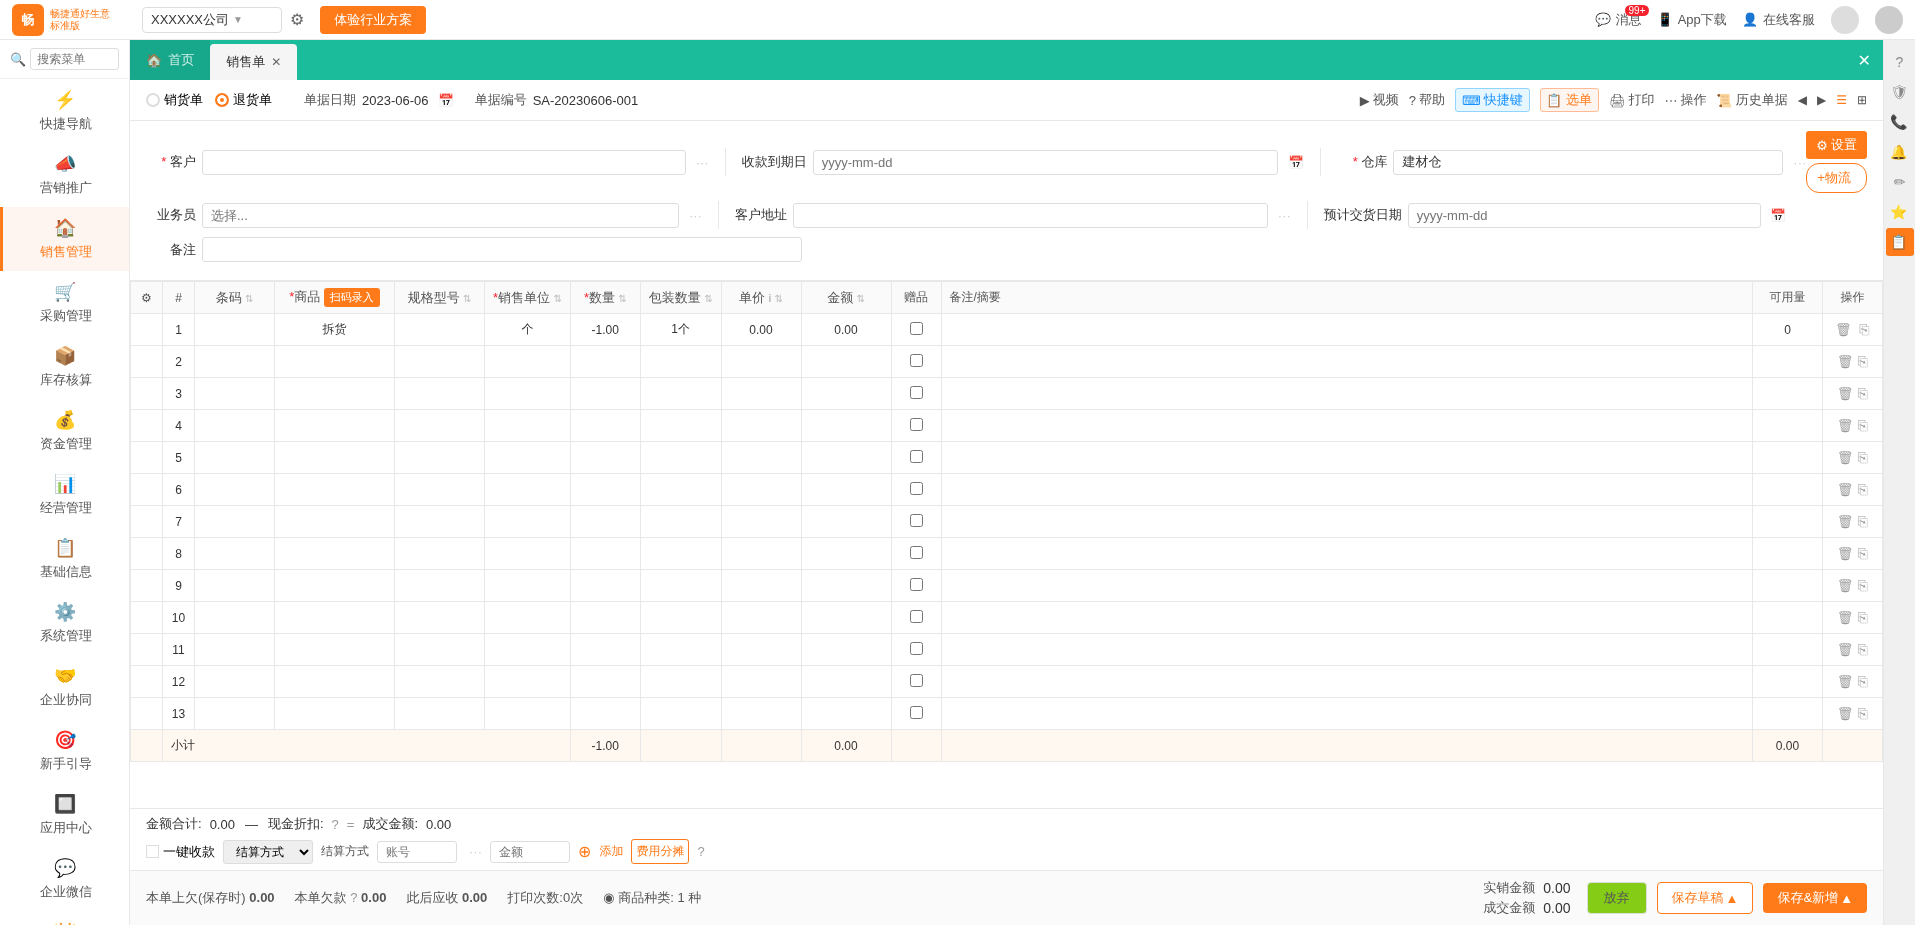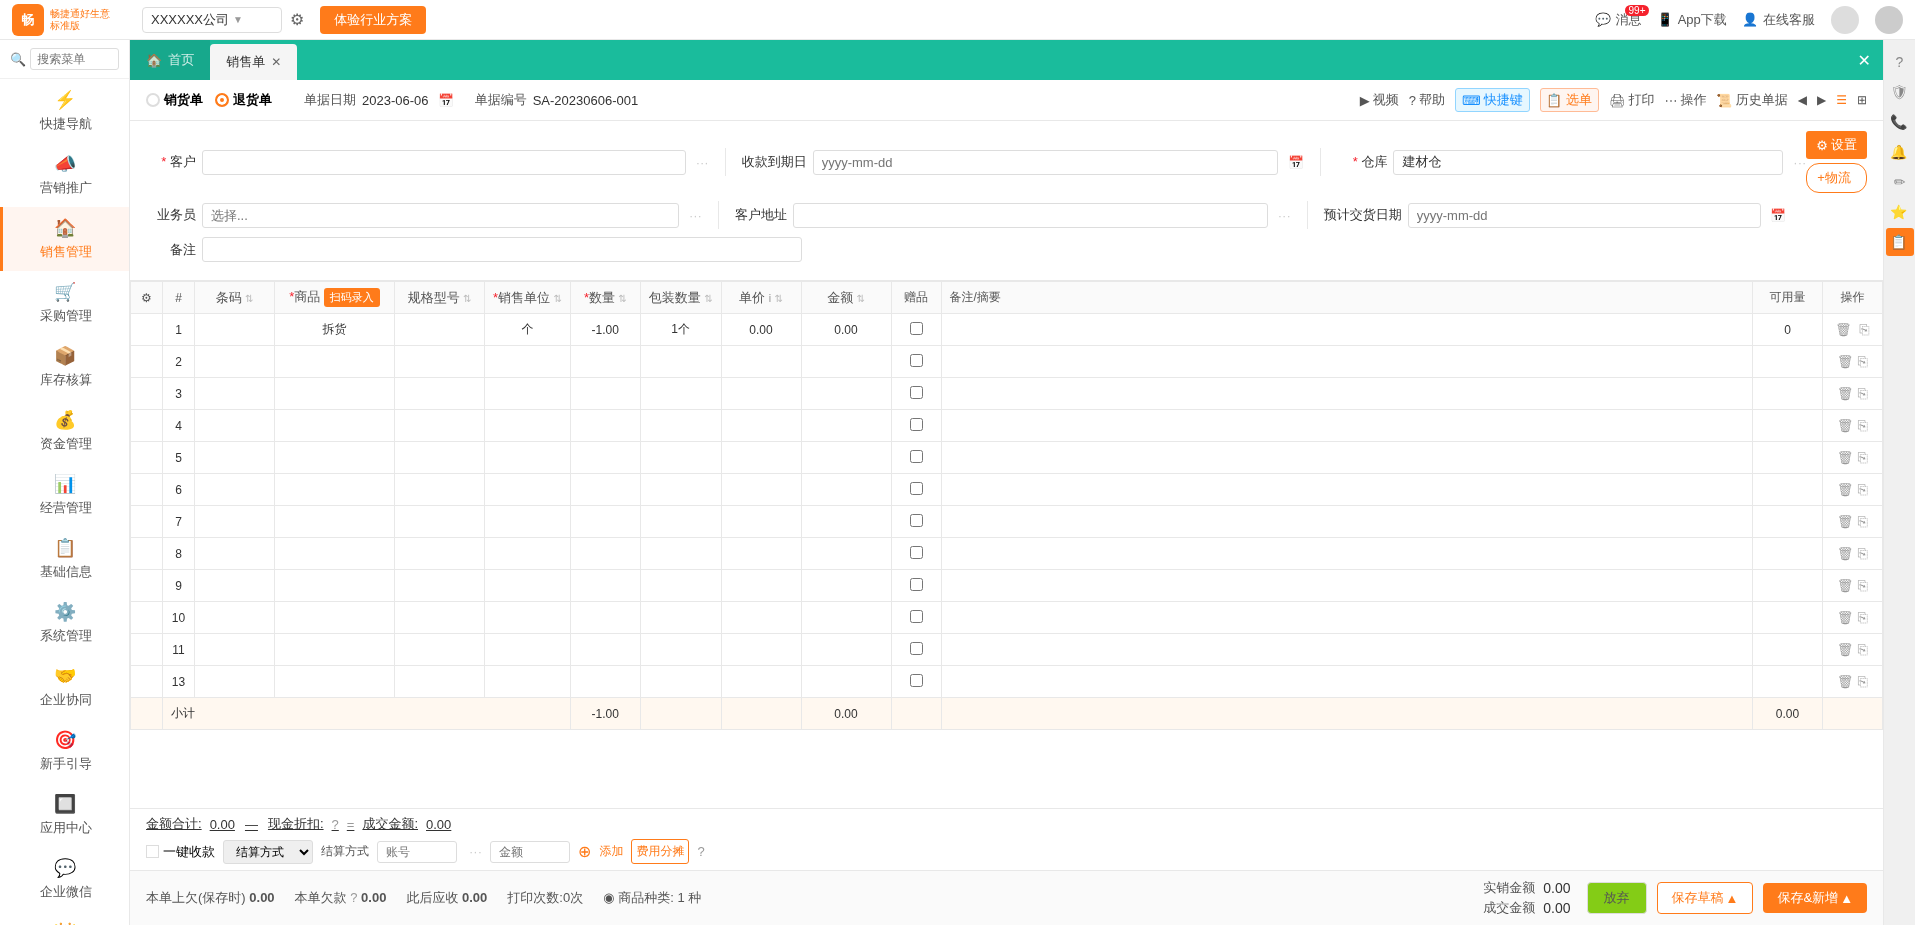--- a/index.html
+++ b/index.html
@@ -41,21 +41,21 @@
     .tab-home { background: rgba(0,0,0,0.1); }
     .tab-close { font-size: 12px; color: #666; cursor: pointer; }
     .right-close { margin-left: auto; margin-right: 12px; color: white; cursor: pointer; font-size: 16px; }
 
     
     .form-area { background: #f5f5f5; flex: 1; display: flex; flex-direction: column; overflow: hidden; }
     .form-top { background: #fff; padding: 8px 16px; border-bottom: 1px solid #e8e8e8; flex-shrink: 0; }
 
     
     .form-header { display: flex; align-items: center; gap: 20px; margin-bottom: 0; }
-    .radio-group { display: flex; align-items: center; gap: 12px; font-weight: bold; }
+    .radio-group { display: flex; align-items: center; gap: 12px; }
     .radio-item { display: flex; align-items: center; gap: 4px; cursor: pointer; font-size: 13px; }
     .radio-circle { width: 14px; height: 14px; border-radius: 50%; border: 2px solid #ddd; display: inline-block; }
     .radio-circle.checked { border-color: #ff7b1a; background: #ff7b1a; box-shadow: inset 0 0 0 3px white; }
     .date-field { display: flex; align-items: center; gap: 6px; font-size: 13px; }
     .date-value { color: #333; font-weight: 500; }
     .order-number { display: flex; align-items: center; gap: 6px; font-size: 13px; color: #333; }
     .toolbar-right { margin-left: auto; display: flex; align-items: center; gap: 10px; }
     .toolbar-btn { display: flex; align-items: center; gap: 3px; color: #555; cursor: pointer; font-size: 12px; }
 
     
@@ -94,21 +94,21 @@
     .qty-negative { color: #f5222d; }
     .scan-btn { background: #ff7b1a; color: white; border: none; border-radius: 3px; padding: 2px 6px; font-size: 11px; cursor: pointer; }
     .sort-icon { color: #bbb; font-size: 10px; cursor: pointer; }
     .info-icon { color: #999; font-size: 11px; }
 
     
     .subtotal-row td { background: #fff8f0; font-weight: 500; }
 
     
     .form-footer { background: #fff; border-top: 1px solid #e8e8e8; padding: 6px 16px; flex-shrink: 0; }
-    .footer-summary { display: flex; align-items: center; gap: 8px; font-size: 13px; color: #333; margin-bottom: 6px; text-decoration: underline; }
+    .footer-summary { display: flex; align-items: center; gap: 8px; font-size: 13px; color: #333; margin-bottom: 6px; }
     .footer-summary span { color: #333; }
     .footer-summary .equals { color: #999; }
     .footer-payment { display: flex; align-items: center; gap: 8px; font-size: 13px; }
     .checkbox-label { display: flex; align-items: center; gap: 4px; cursor: pointer; }
     .small-checkbox { width: 13px; height: 13px; border: 1px solid #ddd; display: inline-block; }
     .payment-input { border: 1px solid #ddd; border-radius: 3px; padding: 3px 8px; font-size: 12px; width: 80px; }
     .expense-btn { border: 1px solid #ff7b1a; color: #ff7b1a; background: white; border-radius: 3px; padding: 3px 4px; cursor: pointer; font-size: 12px; }
     .divider-dash { color: #bbb; margin: 0 2px; }
 
     
@@ -580,20 +580,36 @@
                 <td></td>
                 <td></td>
                 <td></td>
                 <td><input type="checkbox" style=""></td>
                 <td></td>
                 <td></td>
                 <td><span style="cursor:pointer; color:#999; margin-right:4px;">🗑</span><span style="cursor:pointer; color:#999;">⎘</span></td>
               </tr>
             <tr>
                 <td></td>
+                <td>12</td>
+                <td></td>
+                <td></td>
+                <td></td>
+                <td></td>
+                <td></td>
+                <td></td>
+                <td></td>
+                <td></td>
+                <td><input type="checkbox" style=""></td>
+                <td></td>
+                <td></td>
+                <td><span style="cursor:pointer; color:#999; margin-right:4px;">🗑</span><span style="cursor:pointer; color:#999;">⎘</span></td>
+              </tr>
+            <tr>
+                <td></td>
                 <td>13</td>
                 <td></td>
                 <td></td>
                 <td></td>
                 <td></td>
                 <td></td>
                 <td></td>
                 <td></td>
                 <td></td>
                 <td><input type="checkbox" style=""></td>

